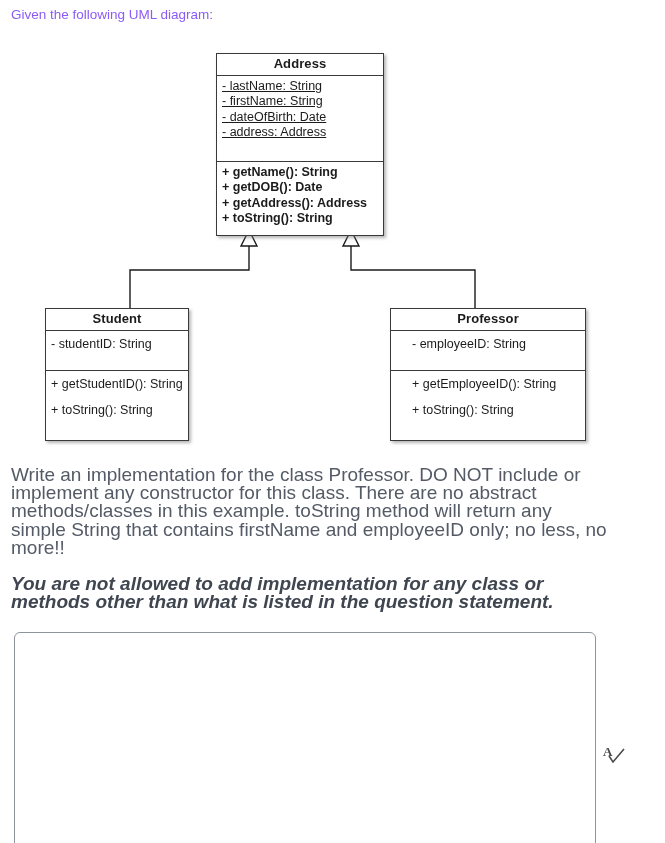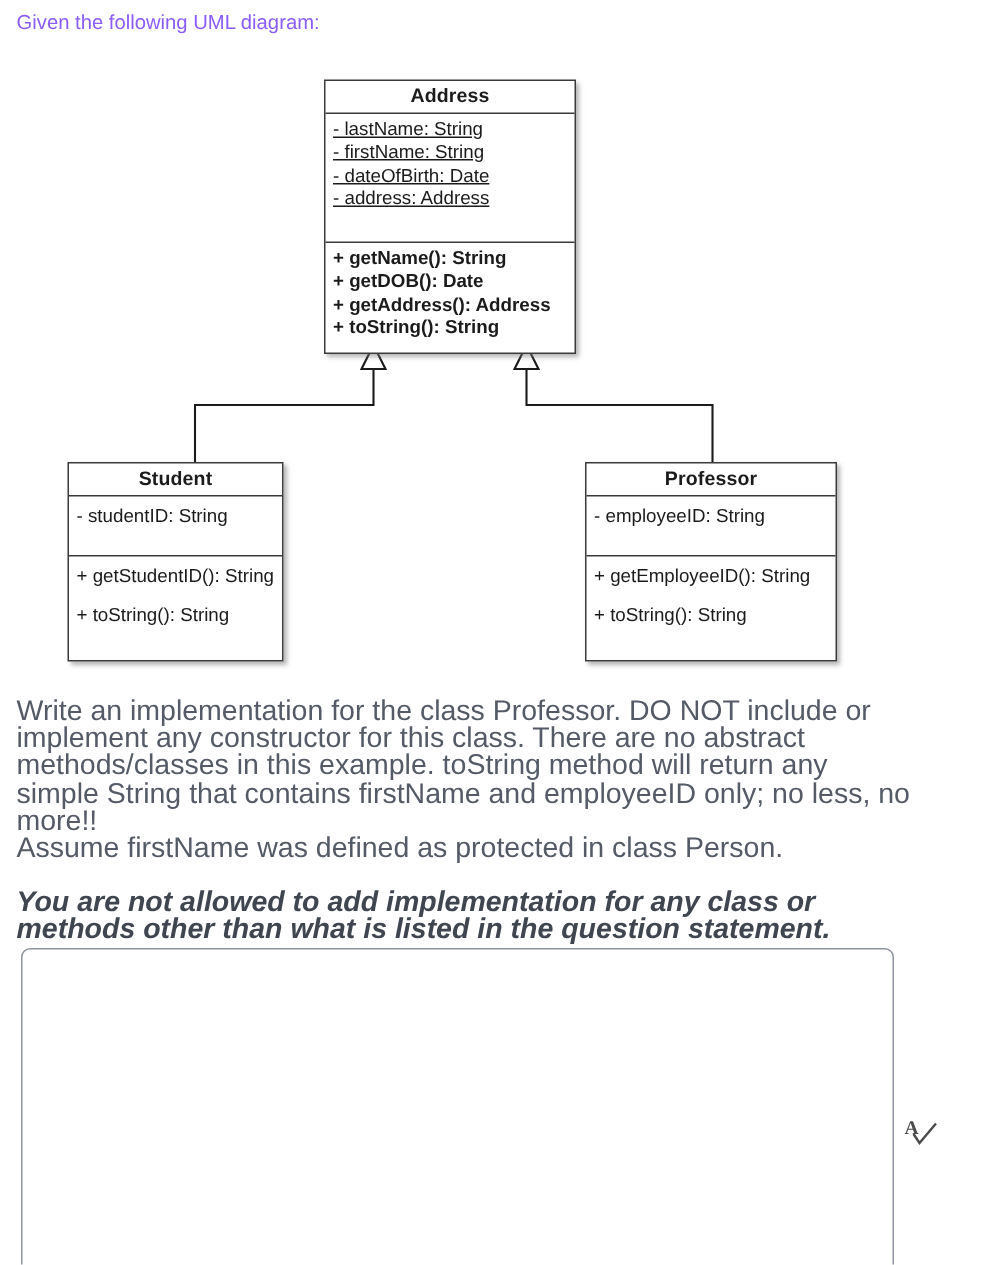--- a/index.html
+++ b/index.html
@@ -88,25 +88,25 @@
     width: 144px;
   }
   #student-class .attrs { min-height: 32px; }
   #student-class .ops   { min-height: 62px; }
   #student-class .uml-member { padding: 3px 0 8px 0; }
 
   
   #professor-class {
     left: 390px;
     top: 268px;
-    width: 168px;
+    width: 196px;
   }
   #professor-class .attrs { min-height: 32px; }
   #professor-class .ops   { min-height: 62px; }
-  #professor-class .uml-member { padding: 3px 0 8px 0; }
+  #professor-class .uml-member { padding: 3px 0 8px 0; margin-left: 16px; }
 
   
   .question {
     position: absolute;
     left: 11px;
     top: 466px;
     width: 600px;
     font-size: 19px;
     line-height: 18.2px;
     color: #545b66;
@@ -202,21 +202,20 @@
     </div>
     <div class="uml-compartment ops">
       <div class="uml-member">+ getEmployeeID(): String</div>
       <div class="uml-member">+ toString(): String</div>
     </div>
   </div>
 </div>
 
 <div class="question">
   <p>Write an implementation for the class Professor. DO NOT include or implement any constructor for this class. There are no abstract methods/classes in this example. toString method will return any simple String that contains firstName and employeeID only; no less, no more!!</p>
-  <p>Assume firstName was defined as protected in class Person.</p>
   <div class="para-gap"></div>
   <p class="emphasis">You are not allowed to add implementation for any class or methods other than what is listed in the question statement.</p>
 </div>
 
 <textarea class="answer-area" placeholder="" style=""></textarea>
 
 <div class="spellcheck-icon">
   <svg width="24" height="22" viewBox="0 0 24 22">
     <text x="0" y="12" font-family="Liberation Serif, serif" font-size="13" font-weight="bold" fill="#4a4a4a">A</text>
     <polyline points="6,12 10,18 21,5" fill="none" stroke="#4a4a4a" stroke-width="1.6"></polyline>

